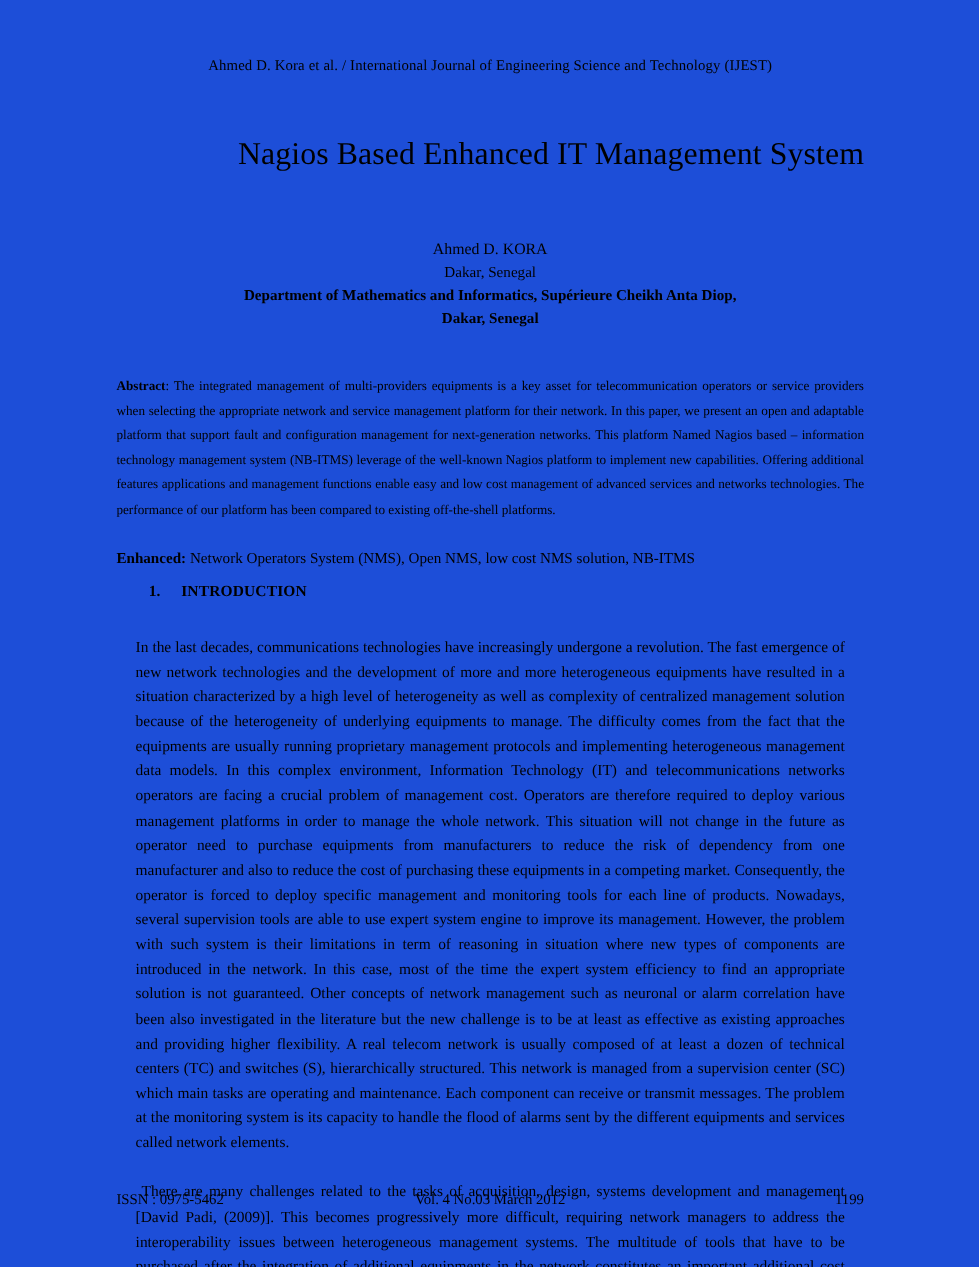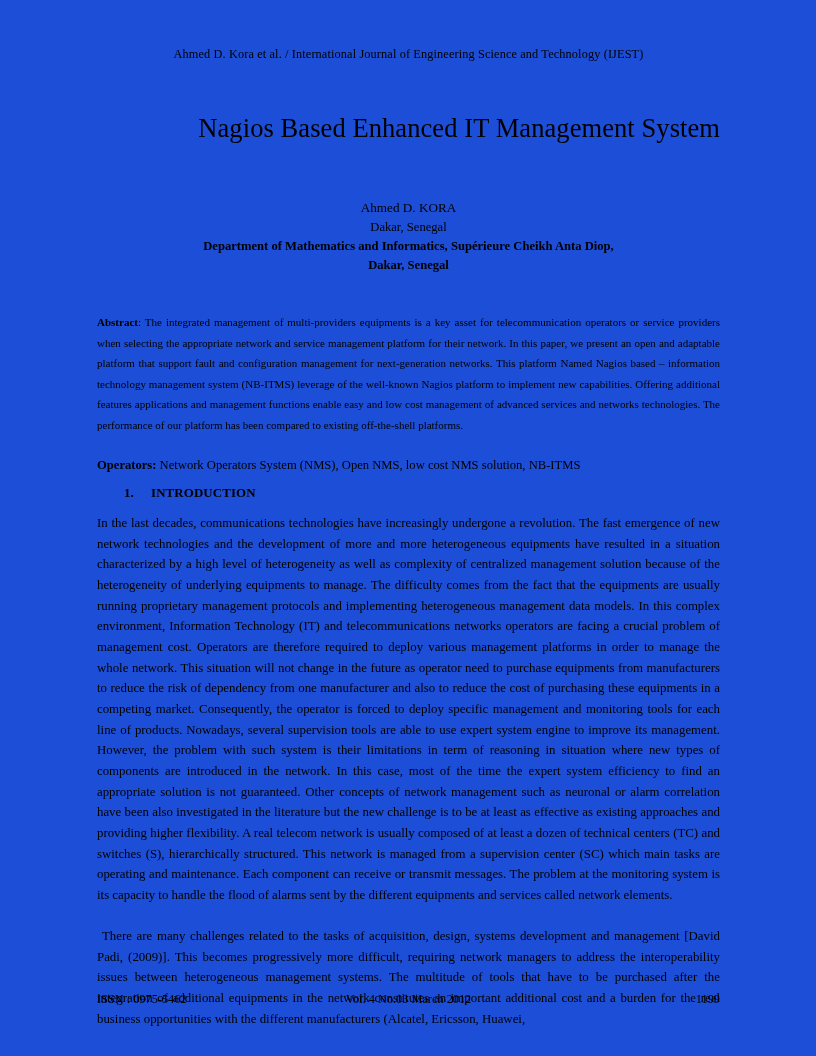--- a/index.html
+++ b/index.html
@@ -121,21 +121,21 @@
     position: absolute;
     left: 97px;
     top: 513px;
     width: 623px;
     font-size: 12.85px;
     line-height: 20.65px;
     text-align: justify;
     text-justify: inter-word;
   }
   .body-text p {
-    margin: 0;
+    margin: 16px;
   }
   .body-text p.spaced {
     margin-top: 20.6px;
     text-indent: 5px;
   }
 
   
   .footer {
     position: absolute;
     left: 97px;
@@ -178,21 +178,21 @@
     <div class="affiliation">Dakar, Senegal</div>
     <div class="affiliation bold">Department of Mathematics and Informatics, Supérieure Cheikh Anta Diop,</div>
     <div class="affiliation bold">Dakar, Senegal</div>
   </div>
 
   <div class="abstract">
     <span class="lead">Abstract</span><span>: </span><span>The integrated management of multi-providers equipments is a key asset for telecommunication operators or service providers when selecting the appropriate network and service management platform for their network. In this paper, we present an open and adaptable platform that support fault and configuration management for next-generation networks. This platform Named Nagios based – information technology management system (NB-ITMS) leverage of the well-known Nagios platform to implement new capabilities. Offering additional features applications and management functions enable easy and low cost management of advanced services and networks technologies. The performance of our platform has been compared to existing off-the-shell platforms.</span>
   </div>
 
   <div class="keywords">
-    <span class="lead">Operators:</span><span> Network Operators System (NMS), Open NMS, low cost NMS solution, NB-ITMS</span>
+    <span class="lead">Enhanced:</span><span> Network Operators System (NMS), Open NMS, low cost NMS solution, NB-ITMS</span>
   </div>
 
   <div class="section-heading">
     <span class="num">1.</span><span class="label">INTRODUCTION</span>
   </div>
 
   <div class="body-text">
     <p>In the last decades, communications technologies have increasingly undergone a revolution. The fast emergence of new network technologies and the development of more and more heterogeneous equipments have resulted in a situation characterized by a high level of heterogeneity as well as complexity of centralized management solution because of the heterogeneity of underlying equipments to manage. The difficulty comes from the fact that the equipments are usually running proprietary management protocols and implementing heterogeneous management data models. In this complex environment, Information Technology (IT) and telecommunications networks operators are facing a crucial problem of management cost. Operators are therefore required to deploy various management platforms in order to manage the whole network. This situation will not change in the future as operator need to purchase equipments from manufacturers to reduce the risk of dependency from one manufacturer and also to reduce the cost of purchasing these equipments in a competing market. Consequently, the operator is forced to deploy specific management and monitoring tools for each line of products.  Nowadays, several supervision tools are able to use expert system engine to improve its management. However, the problem with such system is their limitations in term of reasoning in situation where new types of components are introduced in the network. In this case, most of the time the expert system efficiency to find an appropriate solution is not guaranteed. Other concepts of network management such as neuronal or alarm correlation have been also investigated in the literature but the new challenge is to be at least as effective as existing approaches and providing higher flexibility. A real telecom network is usually composed of at least a dozen of technical centers (TC) and switches (S), hierarchically structured. This network is managed from a supervision center (SC) which main tasks are operating and maintenance. Each component can receive or transmit messages. The problem at the monitoring system is its capacity to handle the flood of alarms sent by the different equipments and services called network elements.</p>
     <p class="spaced">There are many challenges related to the tasks of acquisition, design, systems development and management [David Padi, (2009)]. This becomes progressively more difficult, requiring network managers to address the interoperability issues between heterogeneous management systems. The multitude of tools that have to be purchased after the integration of additional equipments in the network constitutes an important additional cost and a burden for the real business opportunities with the different manufacturers (Alcatel, Ericsson, Huawei,</p>
   </div>

